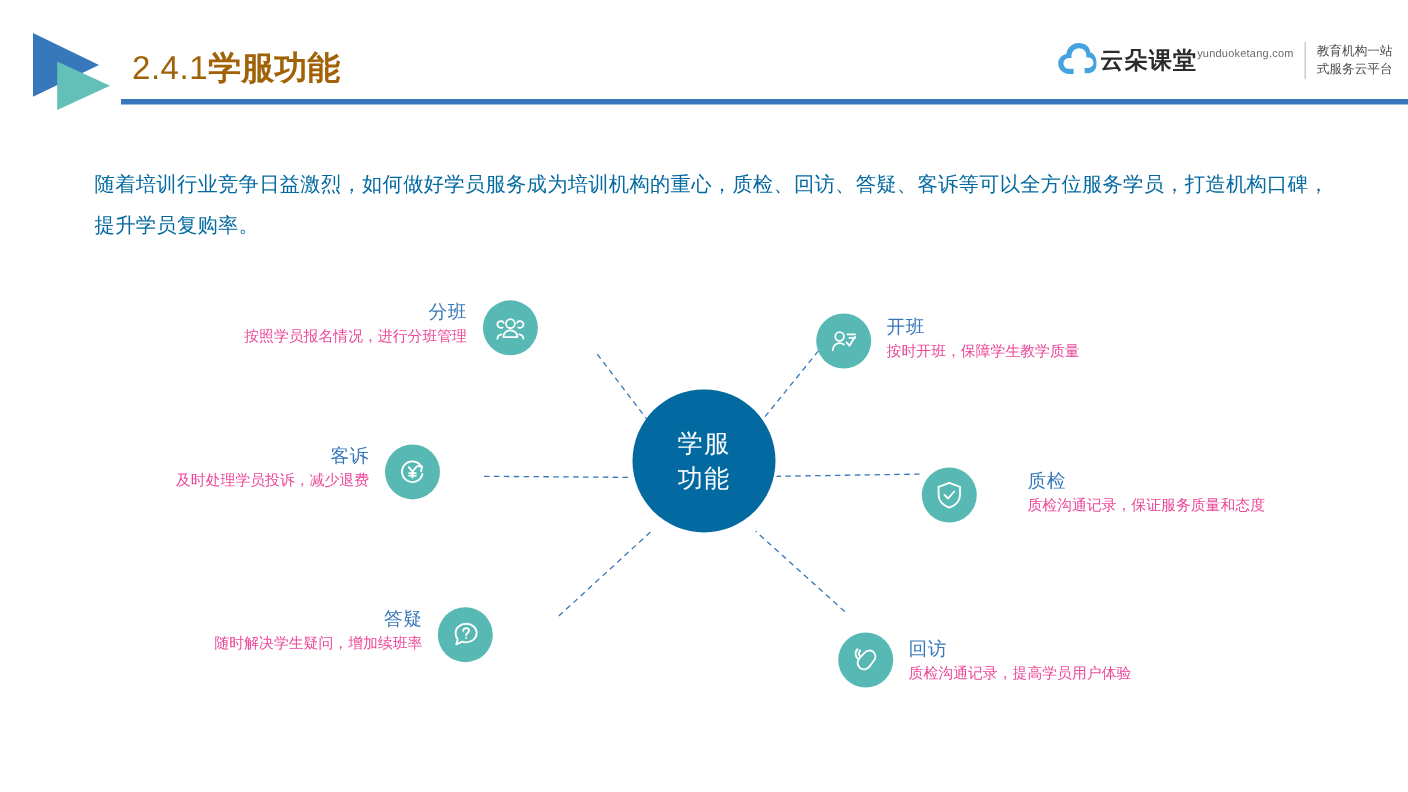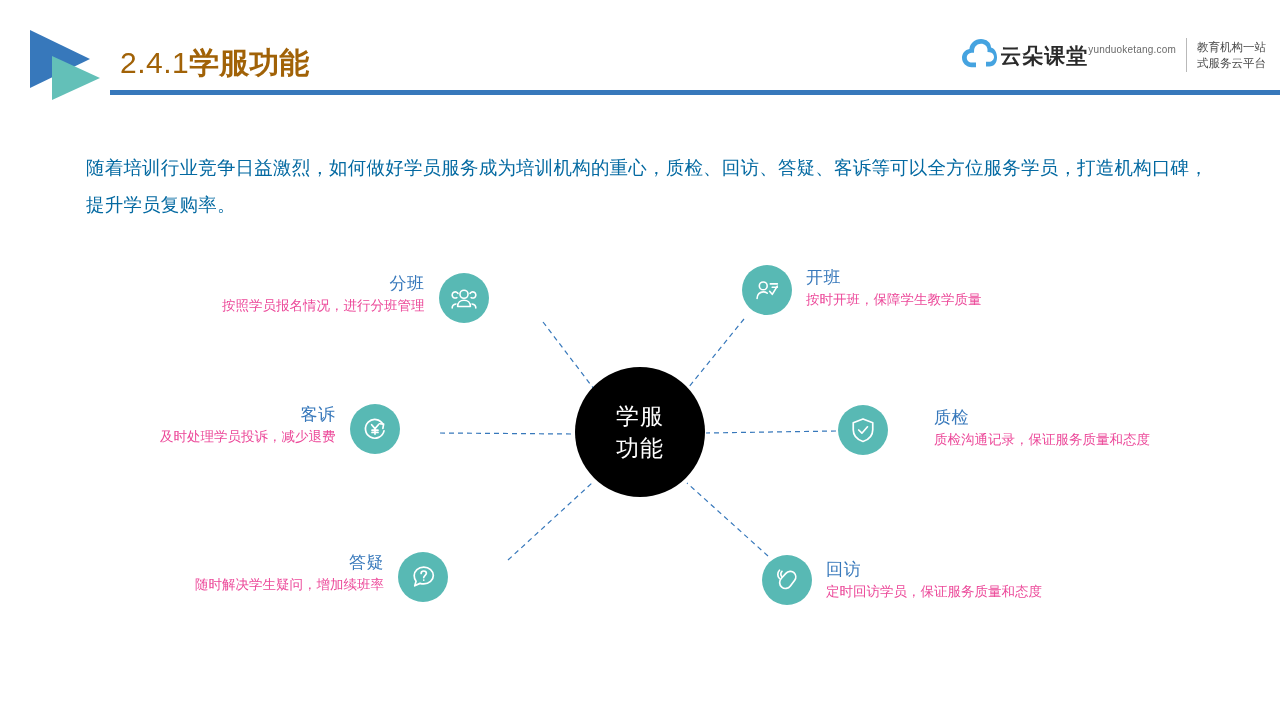--- a/index.html
+++ b/index.html
@@ -121,25 +121,25 @@
   }
   #connectors {
     position: absolute;
     left: 0; top: 0;
     width: 1280px;
     height: 470px;
   }
   #hub {
     position: absolute;
     left: 575px;
-    top: 152px;
+    top: 139px;
     width: 130px;
     height: 130px;
     border-radius: 50%;
-    background: #000000;
+    background: #0369a1;
     color: #ffffff;
     display: flex;
     flex-direction: column;
     align-items: center;
     justify-content: center;
     font-size: 23px;
     line-height: 32px;
     letter-spacing: 1px;
   }
 
@@ -148,20 +148,21 @@
     display: flex;
     align-items: flex-start;
   }
   .node.left {
     flex-direction: row;
     text-align: right;
   }
   .node.right {
     flex-direction: row;
     text-align: left;
+    margin-top: 20px;
   }
   .node-icon {
     width: 50px;
     height: 50px;
     border-radius: 50%;
     background: #58b9b4;
     flex: 0 0 50px;
     display: flex;
     align-items: center;
     justify-content: center;
@@ -303,21 +304,21 @@
   <div class="node right" id="node-huifang">
     <div class="node-icon">
       <svg viewBox="0 0 32 32" width="30" height="30" fill="none" stroke="#ffffff" stroke-width="1.8" stroke-linecap="round" stroke-linejoin="round">
         <path d="M23.4 8.2 C25.6 10.4 26 13.8 24.2 16.2 L19.6 22.4 C17.4 25.4 13.2 26 10.4 23.6 C7.6 21.2 7.4 17 9.8 14.4 L14.8 9 C17 6.6 21.2 6 23.4 8.2 Z"></path>
         <path d="M10.6 12.6 C9 11 9 8.4 10.6 6.8"></path>
         <path d="M8 14.4 C5.6 12 5.6 8 8 5.6"></path>
       </svg>
     </div>
     <div class="node-text">
       <div class="node-title">回访</div>
-      <div class="node-desc">定时回访学员，保证服务质量和态度</div>
+      <div class="node-desc">质检沟通记录，提高学员用户体验</div>
     </div>
   </div>
 
   <div class="node left" id="node-dayi">
     <div class="node-text">
       <div class="node-title">答疑</div>
       <div class="node-desc">随时解决学生疑问，增加续班率</div>
     </div>
     <div class="node-icon">
       <svg viewBox="0 0 32 32" width="30" height="30" fill="none" stroke="#ffffff" stroke-width="1.8" stroke-linecap="round" stroke-linejoin="round">

